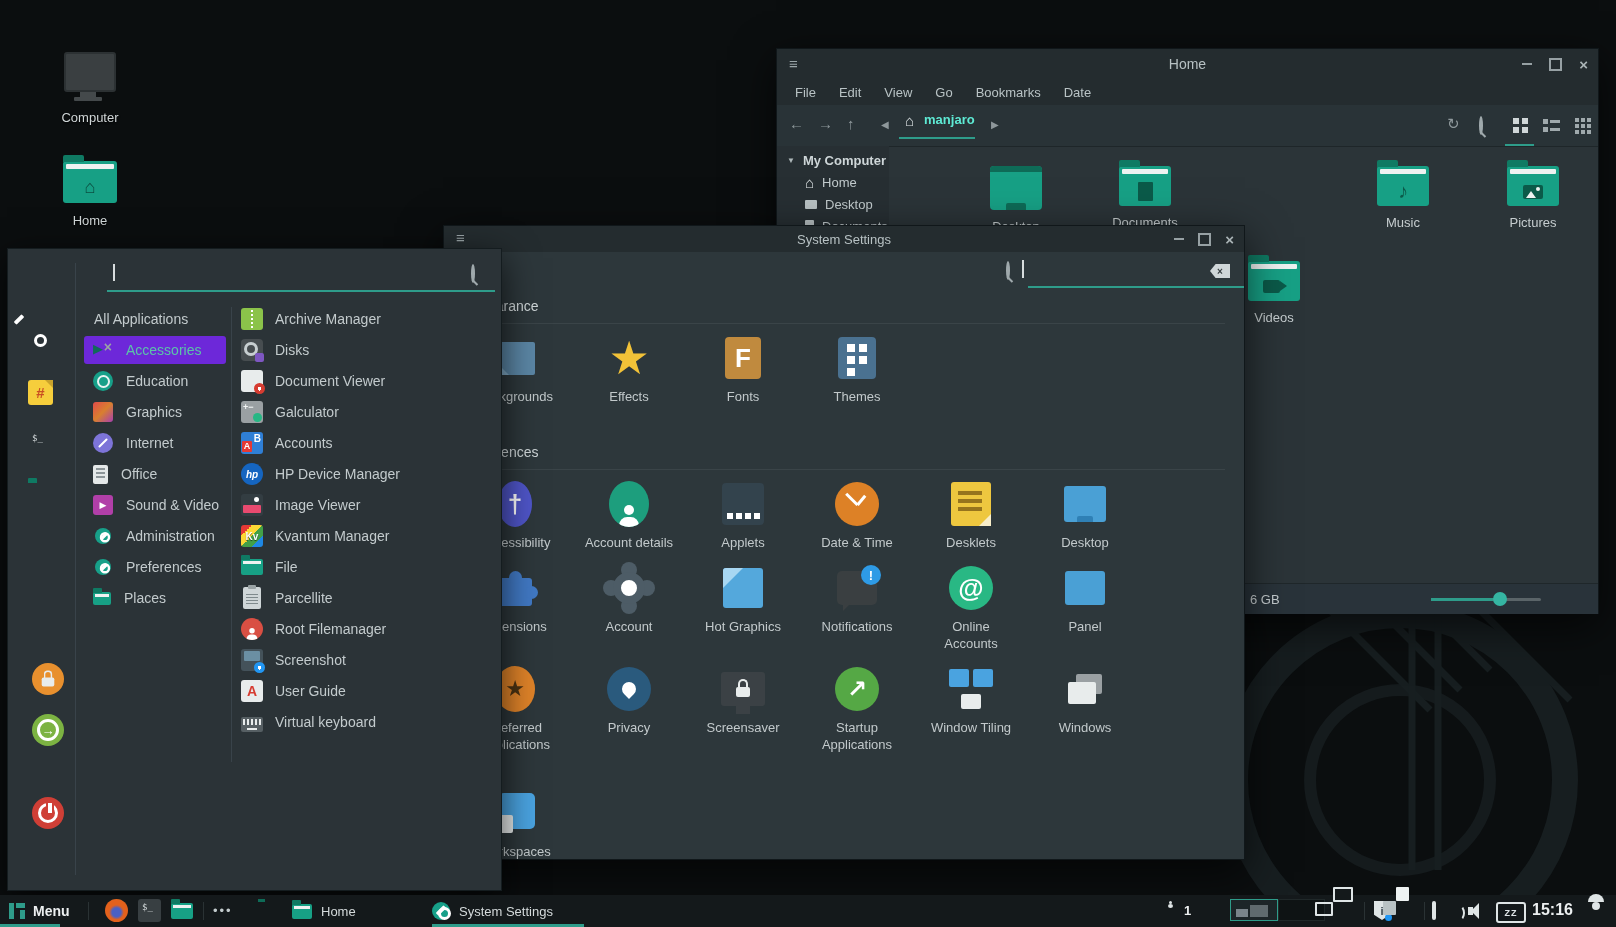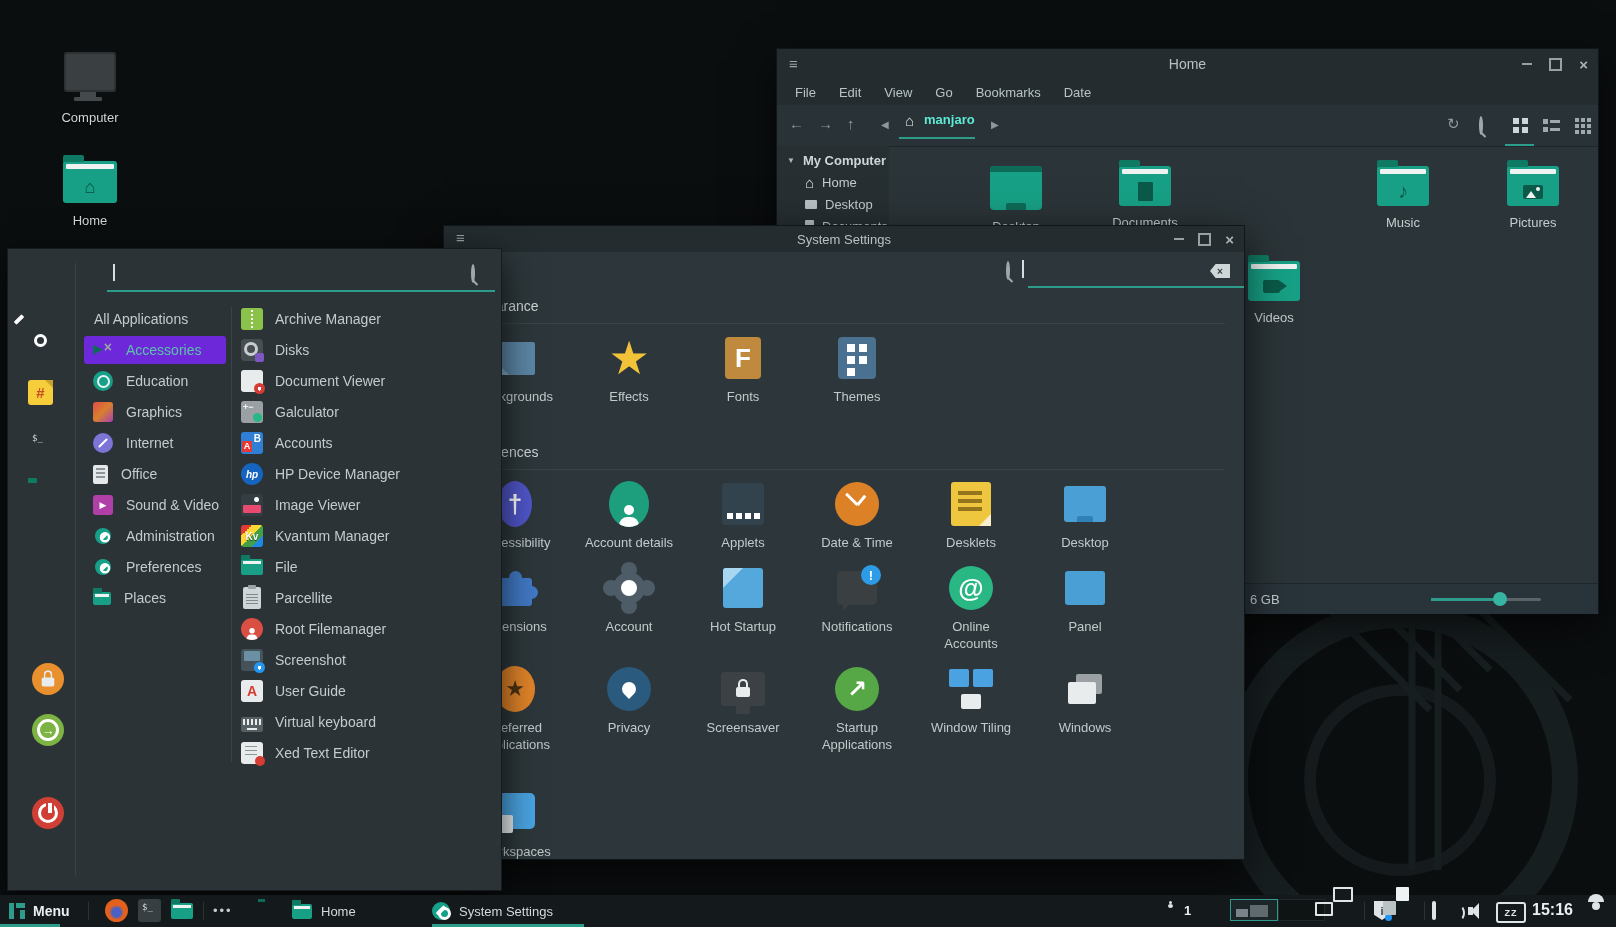--- a/index.html
+++ b/index.html
@@ -471,21 +471,21 @@
   <div class="ss-item" style="left:130px;top:338px">
     <div class="ss-ico">
         <span class="gear-g"></span>
       </div>
     <div class="ss-label">Account</div>
   </div>
   <div class="ss-item" style="left:244px;top:338px">
     <div class="ss-ico">
         <span class="i-hot"></span>
       </div>
-    <div class="ss-label">Hot Startup</div>
+    <div class="ss-label">Hot Graphics</div>
   </div>
   <div class="ss-item" style="left:358px;top:338px">
     <div class="ss-ico">
         <span class="i-notif">
           <span class="badge">!</span>
         </span>
       </div>
     <div class="ss-label">Notifications</div>
   </div>
   <div class="ss-item" style="left:472px;top:338px">
@@ -661,24 +661,20 @@
       <span class="ai a-shot"></span>
       <span>Screenshot</span>
     </div>
   <div class="app-row" style="top:428px">
       <span class="ai a-guide"></span>
       <span>User Guide</span>
     </div>
   <div class="app-row" style="top:459px">
       <span class="ai a-vkb"></span>
       <span>Virtual keyboard</span>
-    </div>
-  <div class="app-row" style="top:490px">
-      <span class="ai a-xed"></span>
-      <span>Xed Text Editor</span>
     </div>
 
   <span class="sess s-lock" style="top:414px">
       <span class="lock-g" style="transform:scale(.9)"></span>
     </span>
   <span class="sess s-out" style="top:465px"></span>
   <span class="sess s-pwr" style="top:516px"></span>
 </div>
 
 <div id="panel">

